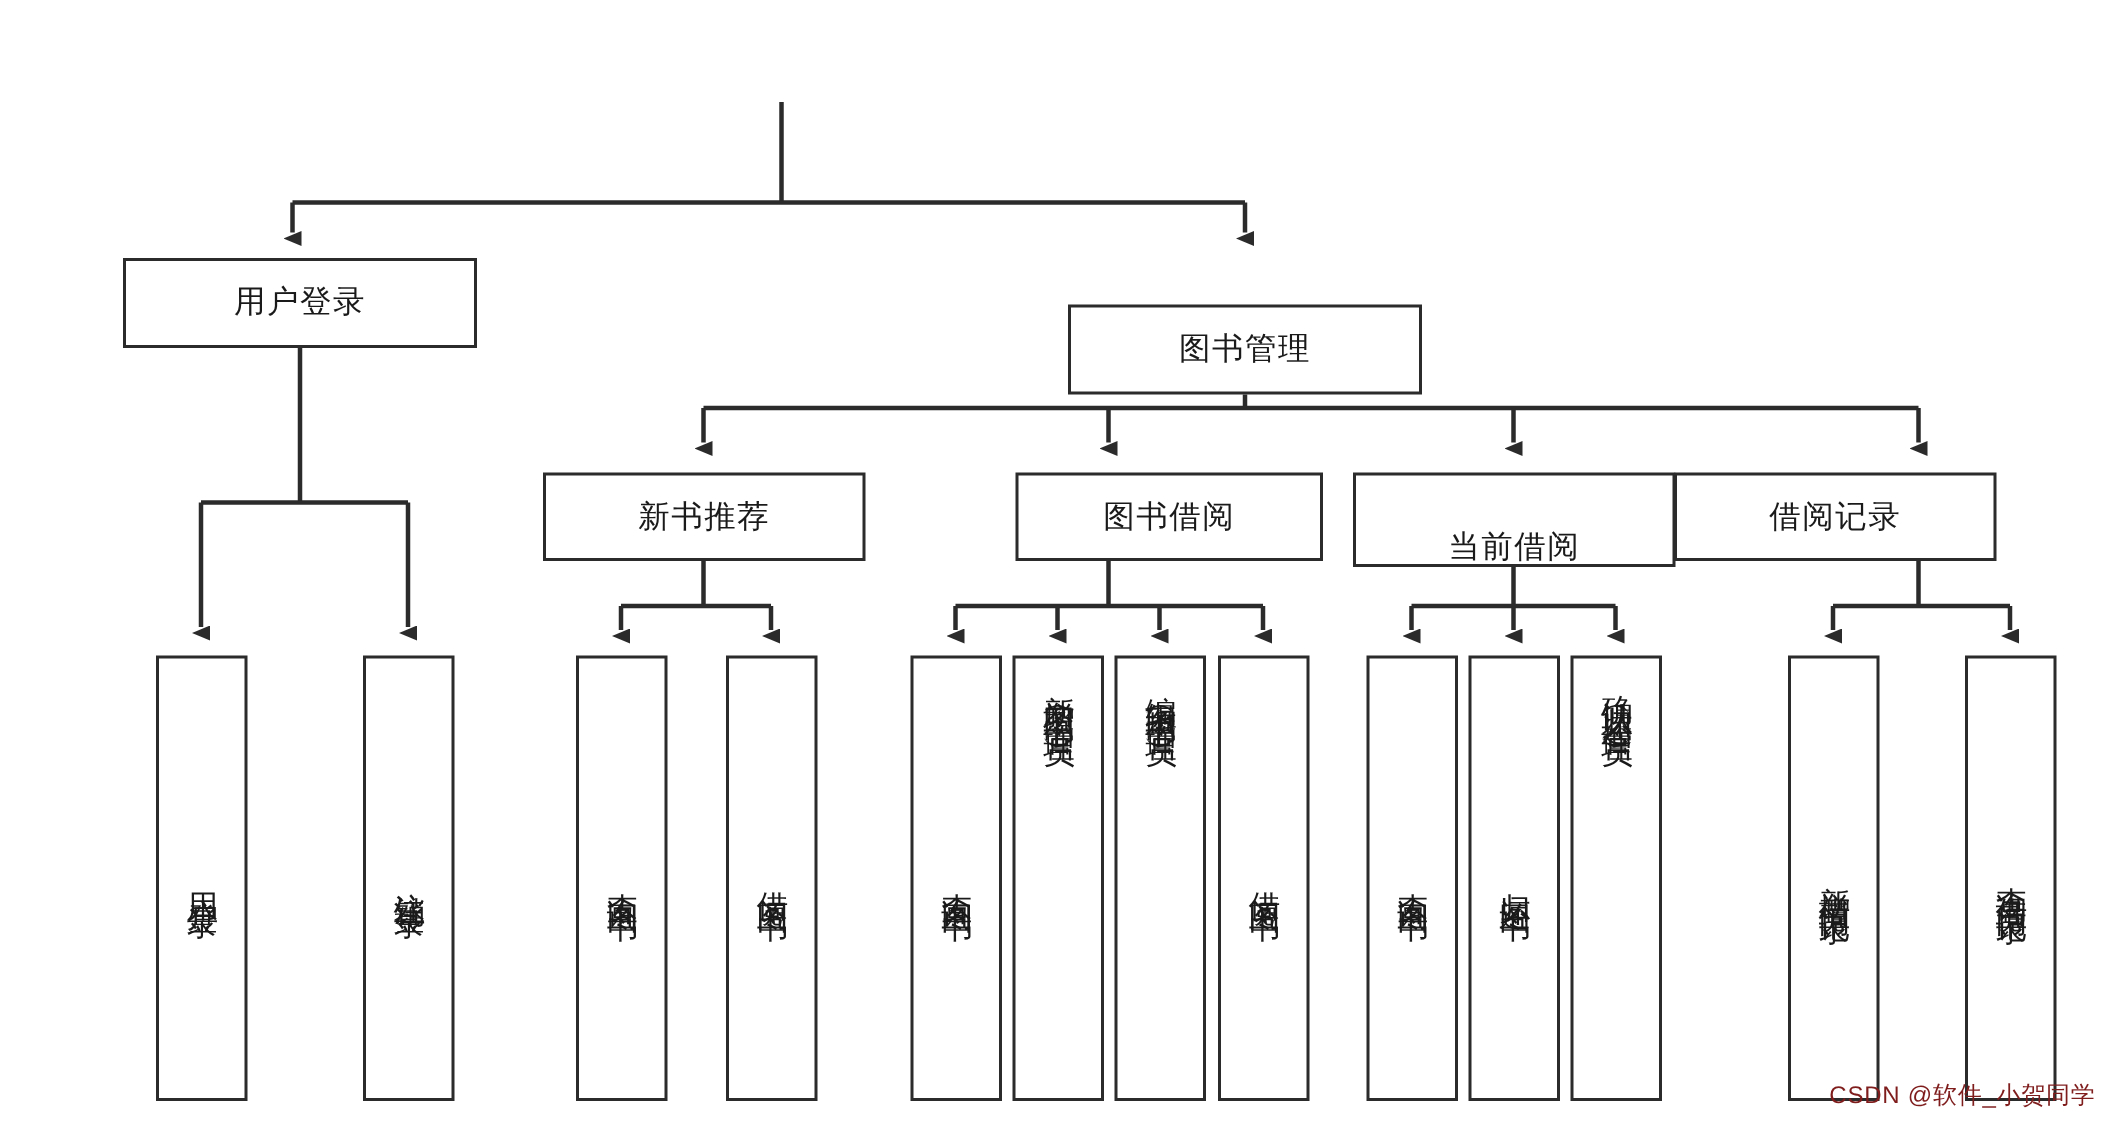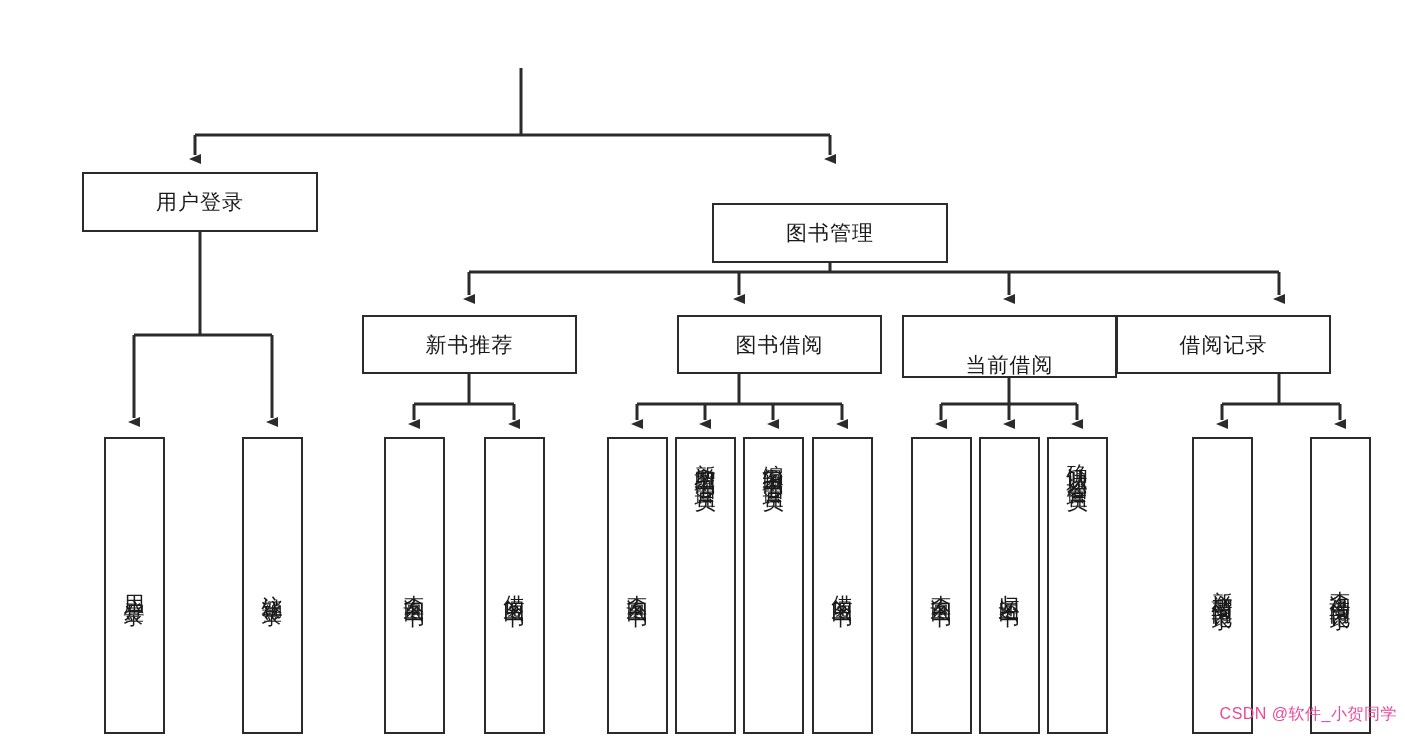--- a/index.html
+++ b/index.html
@@ -57,23 +57,23 @@
     line-height: 1;
     white-space: nowrap;
   }
   .node-v.center-text {
     align-items: center;
     padding-top: 0;
   }
   .watermark {
     position: absolute;
     right: 8px;
-    bottom: 22px;
+    bottom: 6px;
     font-size: 16px;
-    color: #ec4899;
+    color: #7f1d1d;
     letter-spacing: 0.5px;
     white-space: nowrap;
   }
 </style>
 </head>
 <body>
 
 <div id="canvas">
 
   <svg class="connectors" viewBox="0 0 1405 747">

